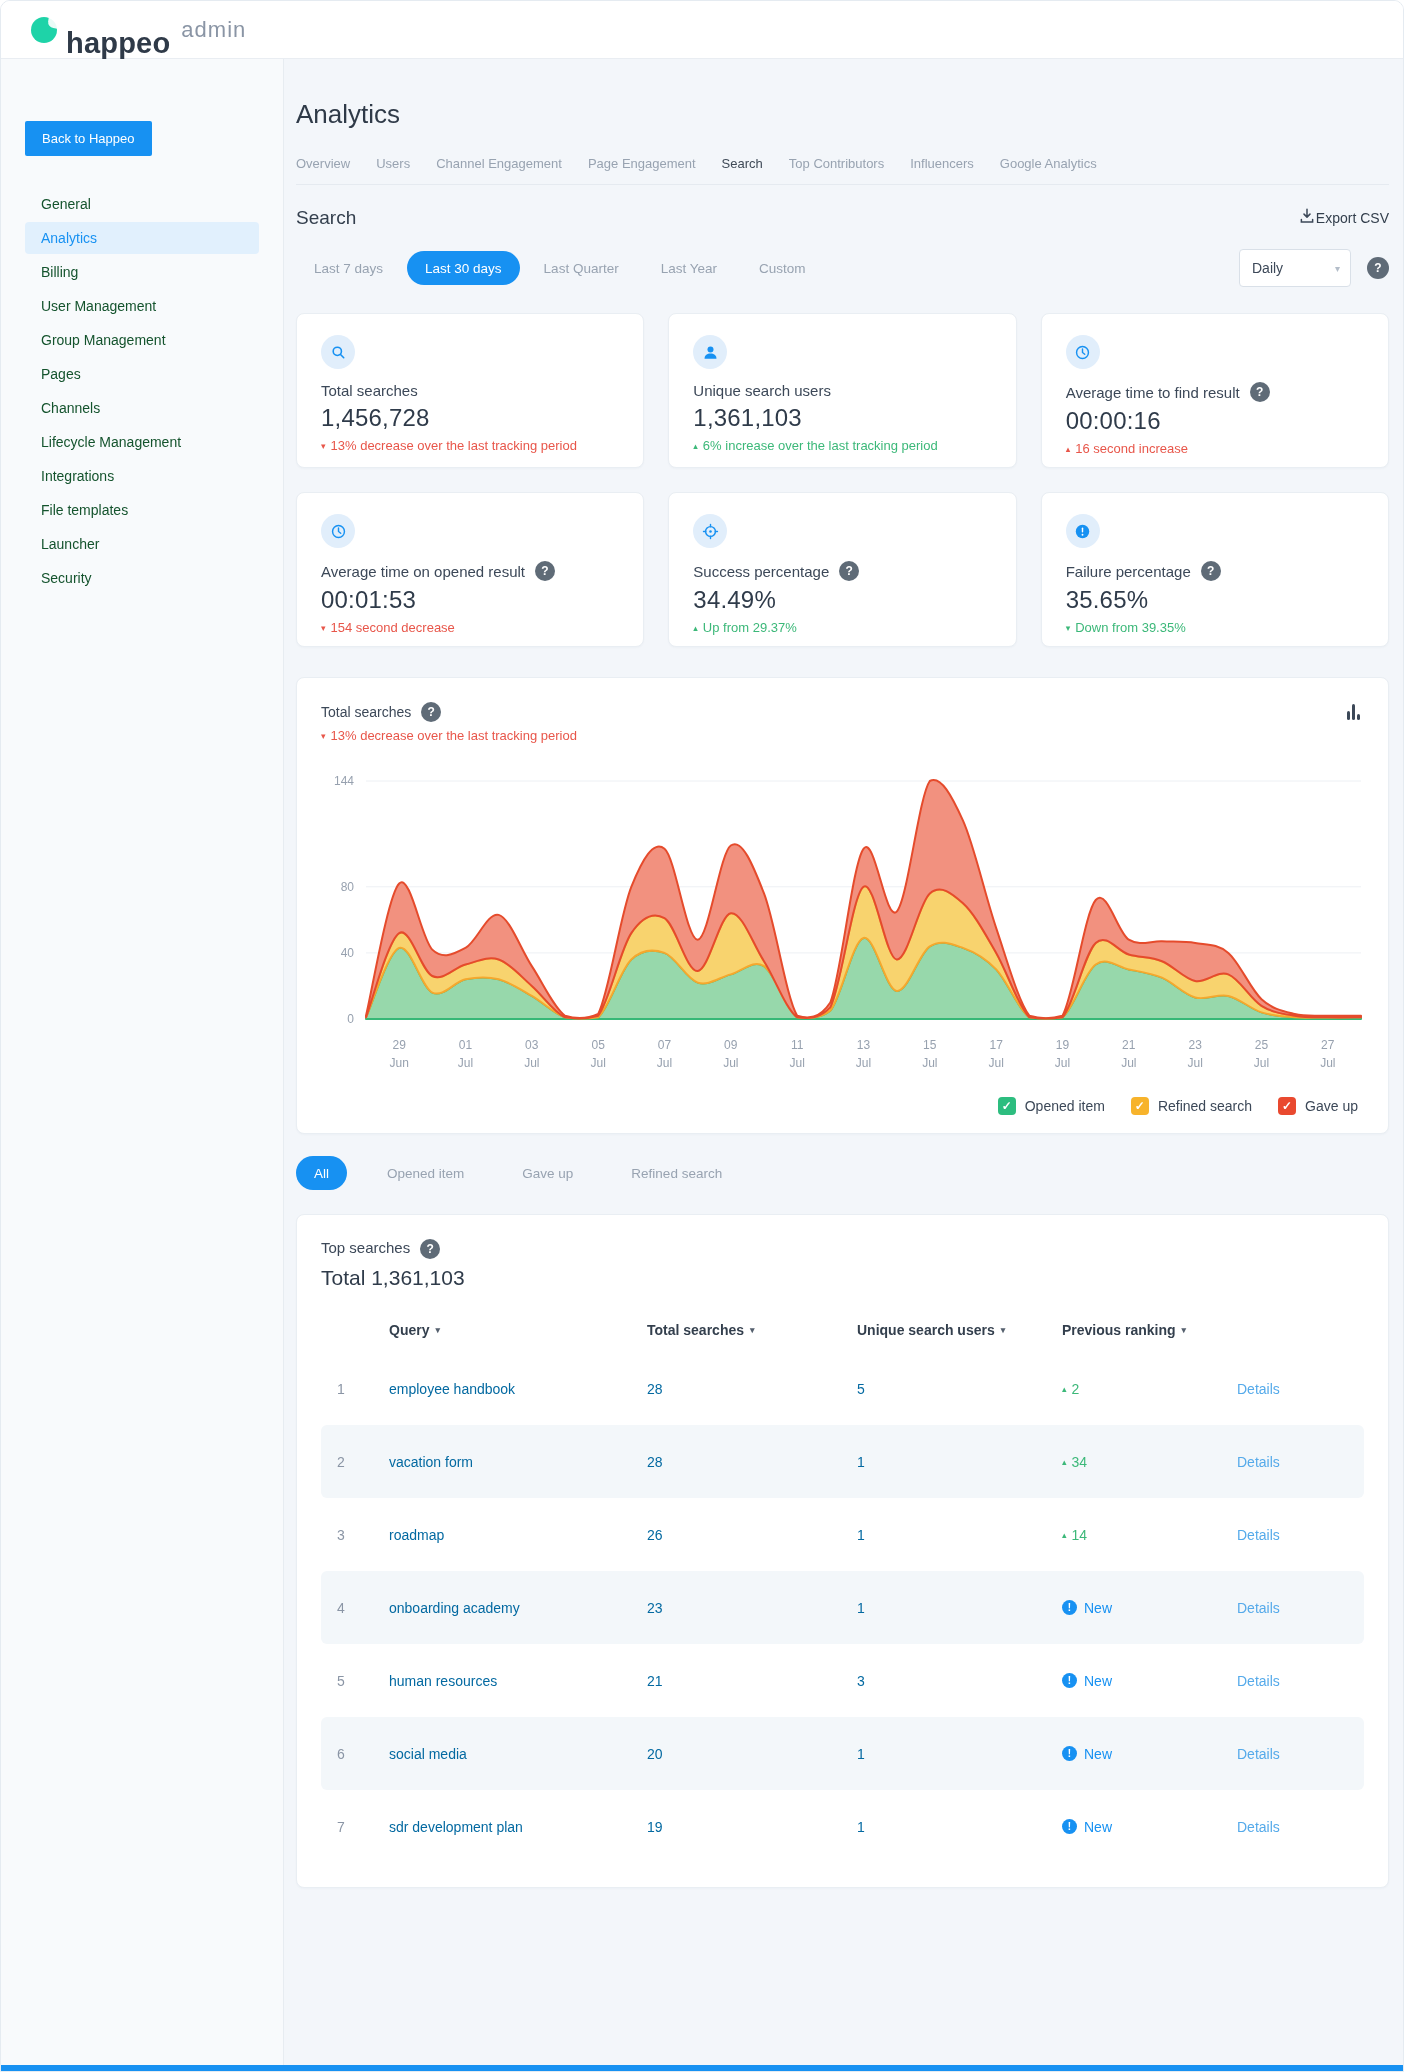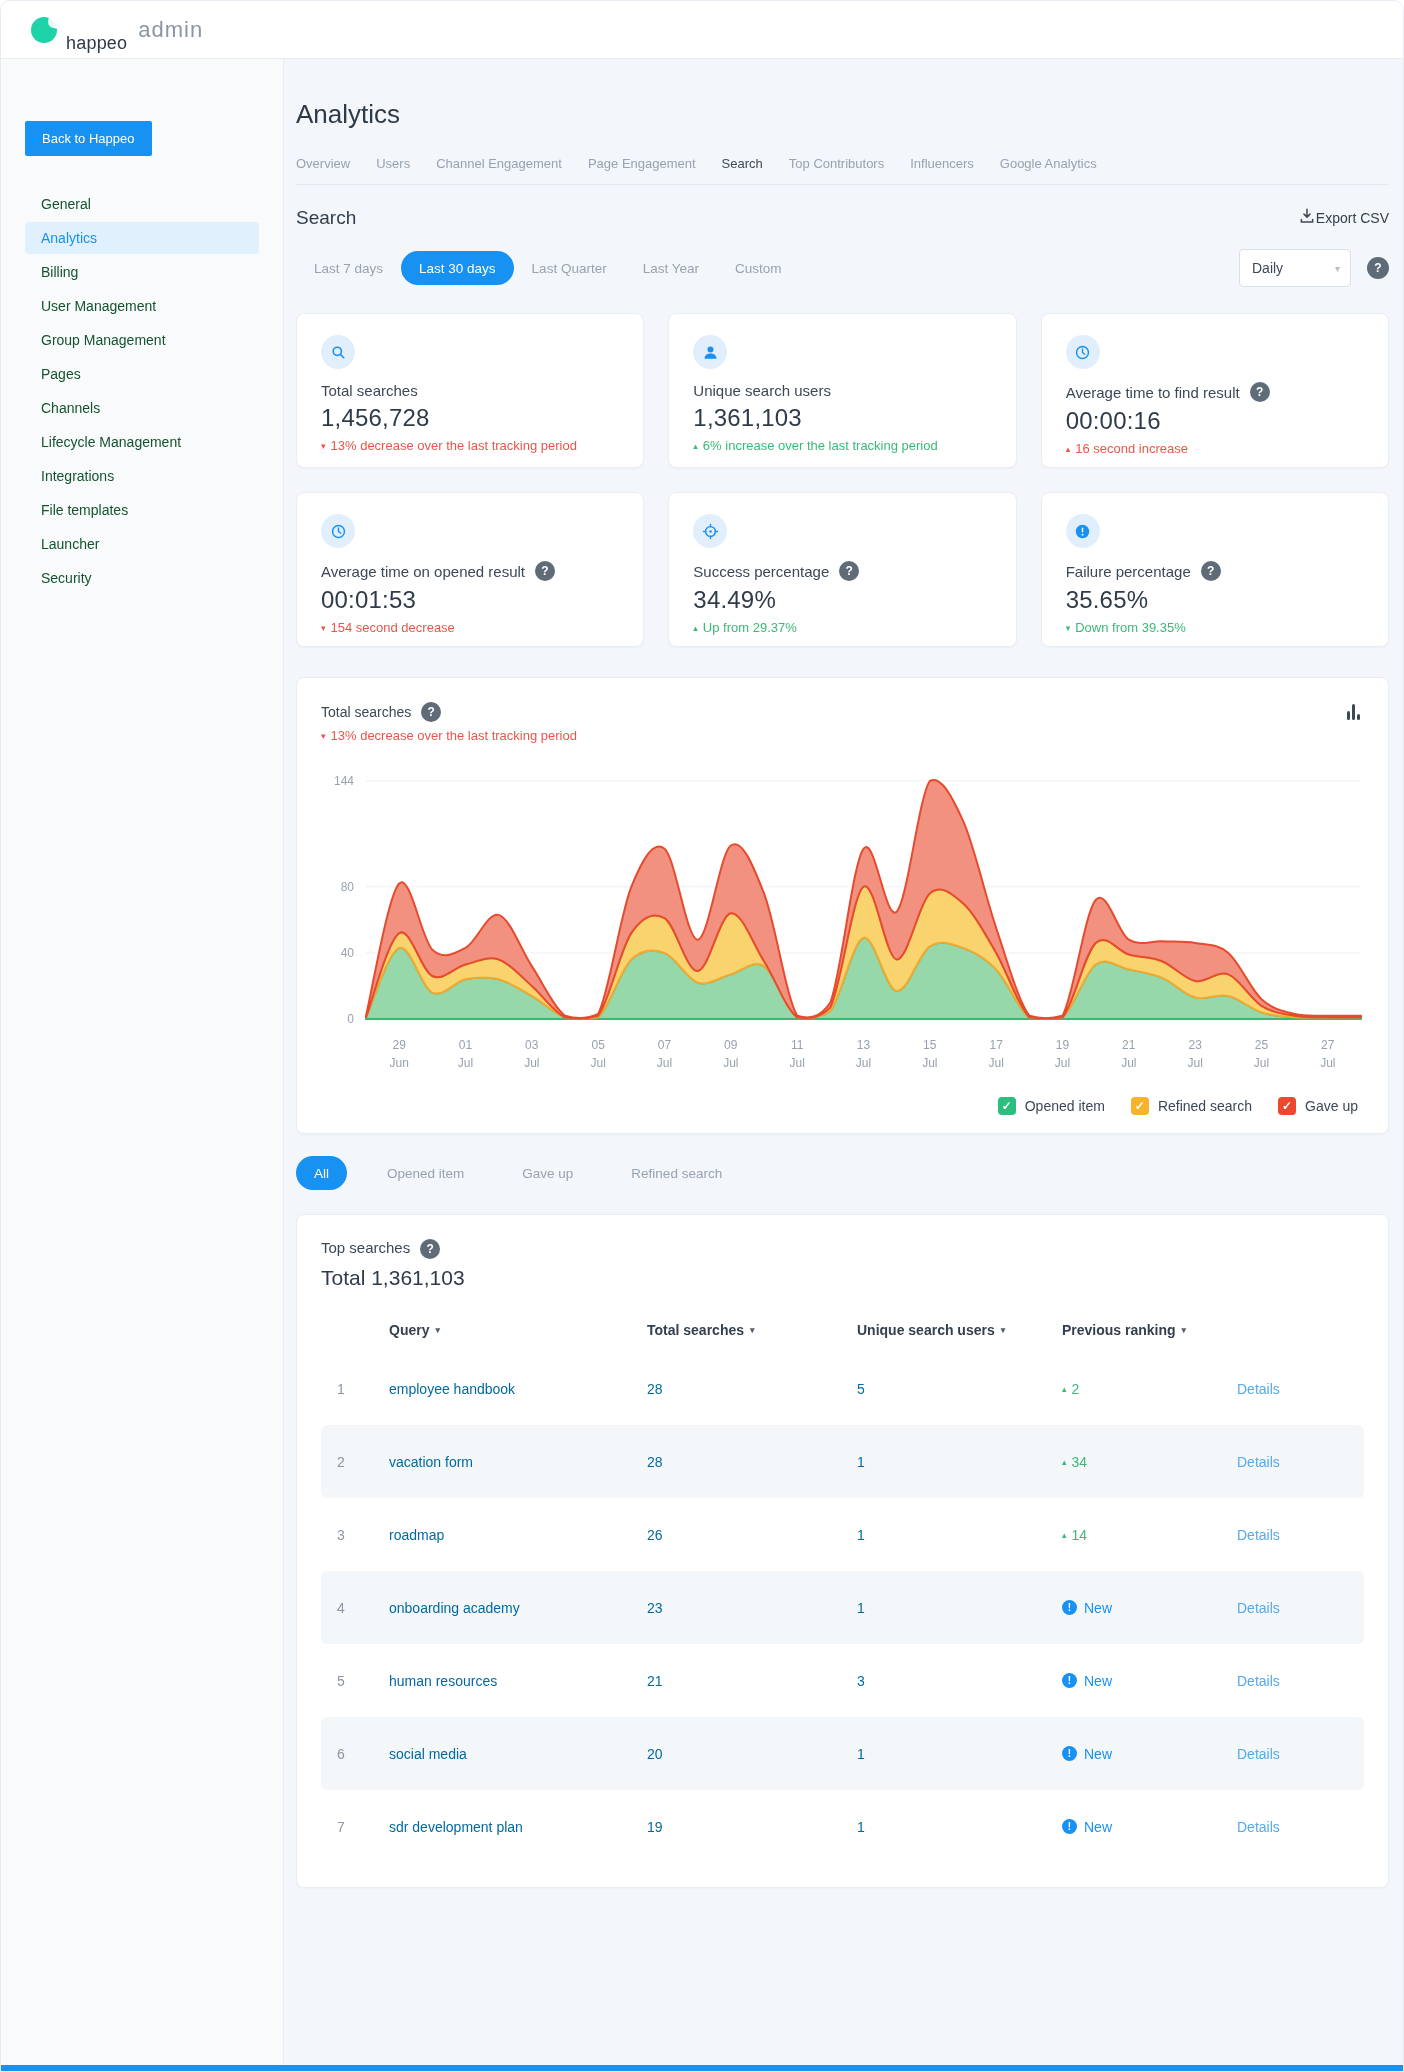--- a/index.html
+++ b/index.html
@@ -3,42 +3,42 @@
 <meta charset="utf-8">
 <style>
   *{box-sizing:border-box;margin:0;padding:0;}
   html,body{width:1404px;background:#fff;font-family:"Liberation Sans",sans-serif;}
   .app{width:1404px;height:2072px;display:flex;flex-direction:column;overflow:hidden;border:1px solid #e5ebf1;border-radius:10px 10px 0 0;}
   
   .topbar{height:58px;background:#fff;display:flex;align-items:center;padding:0 30px;border-bottom:1px solid #e9edf2;flex:none;}
   .logo{display:flex;align-items:center;gap:9px;}
   .logo-mark{width:26px;height:26px;border-radius:50%;background:#1ed3a8;position:relative;}
   .logo-mark:after{content:"";position:absolute;right:-1px;top:1px;width:10px;height:10px;background:#fff;border-radius:0 70% 0 60%;transform:rotate(8deg);opacity:.9;}
-  .logo-bold{font-size:18px;font-weight:400;color:#2f3a48;letter-spacing:.2px;margin-top:28px;}
+  .logo-bold{font-size:29px;font-weight:700;color:#2f3a48;letter-spacing:.2px;margin-top:28px;}
   .logo-light{font-size:22px;font-weight:300;color:#8a95a5;margin-left:2px;letter-spacing:1px;}
   
   .app-body{flex:1;display:flex;background:#f3f6fa;min-height:0;}
   .sidebar{width:283px;flex:none;background:#f8fafc;border-right:1px solid #e7ecf1;padding:62px 24px 0 24px;}
   .back-btn{display:inline-block;background:#1791f2;color:#fff;font-size:13px;border:none;border-radius:2px;padding:10px 17px;cursor:pointer;}
   .side-nav{margin-top:32px;display:flex;flex-direction:column;gap:2px;}
   .side-item{font-size:14px;color:#14532d;padding:8px 16px;border-radius:4px;cursor:pointer;}
   .side-item.active{color:#1791f2;background:#e1f0fd;}
   
   .main{flex:1;padding:40px 14px 0 12px;min-width:0;}
   .page-title{font-size:26px;font-weight:500;color:#2f3a48;}
   .tabs{display:flex;gap:26px;margin-top:26px;border-bottom:1px solid #e5eaf0;padding-bottom:13px;}
   .tab{font-size:13px;color:#98a3b1;cursor:pointer;white-space:nowrap;}
   .tab.active{color:#3f4a57;}
   .section-row{margin-top:22px;display:flex;align-items:center;justify-content:space-between;}
   .section-title{font-size:19px;font-weight:500;color:#333f4d;}
   .export{display:flex;align-items:center;cursor:pointer;}
   .export svg{width:18px;height:18px;}
   .export-label{font-size:14px;color:#333f4d;}
   .filters-row{margin-top:20px;display:flex;align-items:center;justify-content:space-between;}
-  .pill-group{display:flex;align-items:center;}
+  .pill-group{display:flex;align-items:center;gap:6px;}
   .pill{height:34px;display:inline-flex;align-items:center;padding:0 18px;border-radius:17px;font-size:13.5px;color:#98a3b1;cursor:pointer;white-space:nowrap;}
   .pill.active{background:#1791f2;color:#fff;}
   .gran-group{display:flex;align-items:center;gap:16px;}
   .select{position:relative;width:112px;height:38px;background:#fff;border:1px solid #d9e0e8;border-radius:4px;display:flex;align-items:center;padding:0 12px;font-size:14px;color:#3c4858;cursor:pointer;}
   .select .chev{position:absolute;right:10px;color:#b3bdc9;font-size:10px;}
   .help{width:20px;height:20px;border-radius:50%;background:#5f6b77;color:#fff;font-size:12px;font-weight:700;display:inline-flex;align-items:center;justify-content:center;cursor:pointer;flex:none;}
   .help.lg{width:22px;height:22px;}
   
   .stats-grid{margin-top:26px;display:grid;grid-template-columns:repeat(3,1fr);gap:24px;}
   .stat-card{background:#fff;border:1px solid #e9eef3;border-radius:8px;height:155px;padding:21px 24px;box-shadow:0 1px 2px rgba(40,60,90,.03);}

